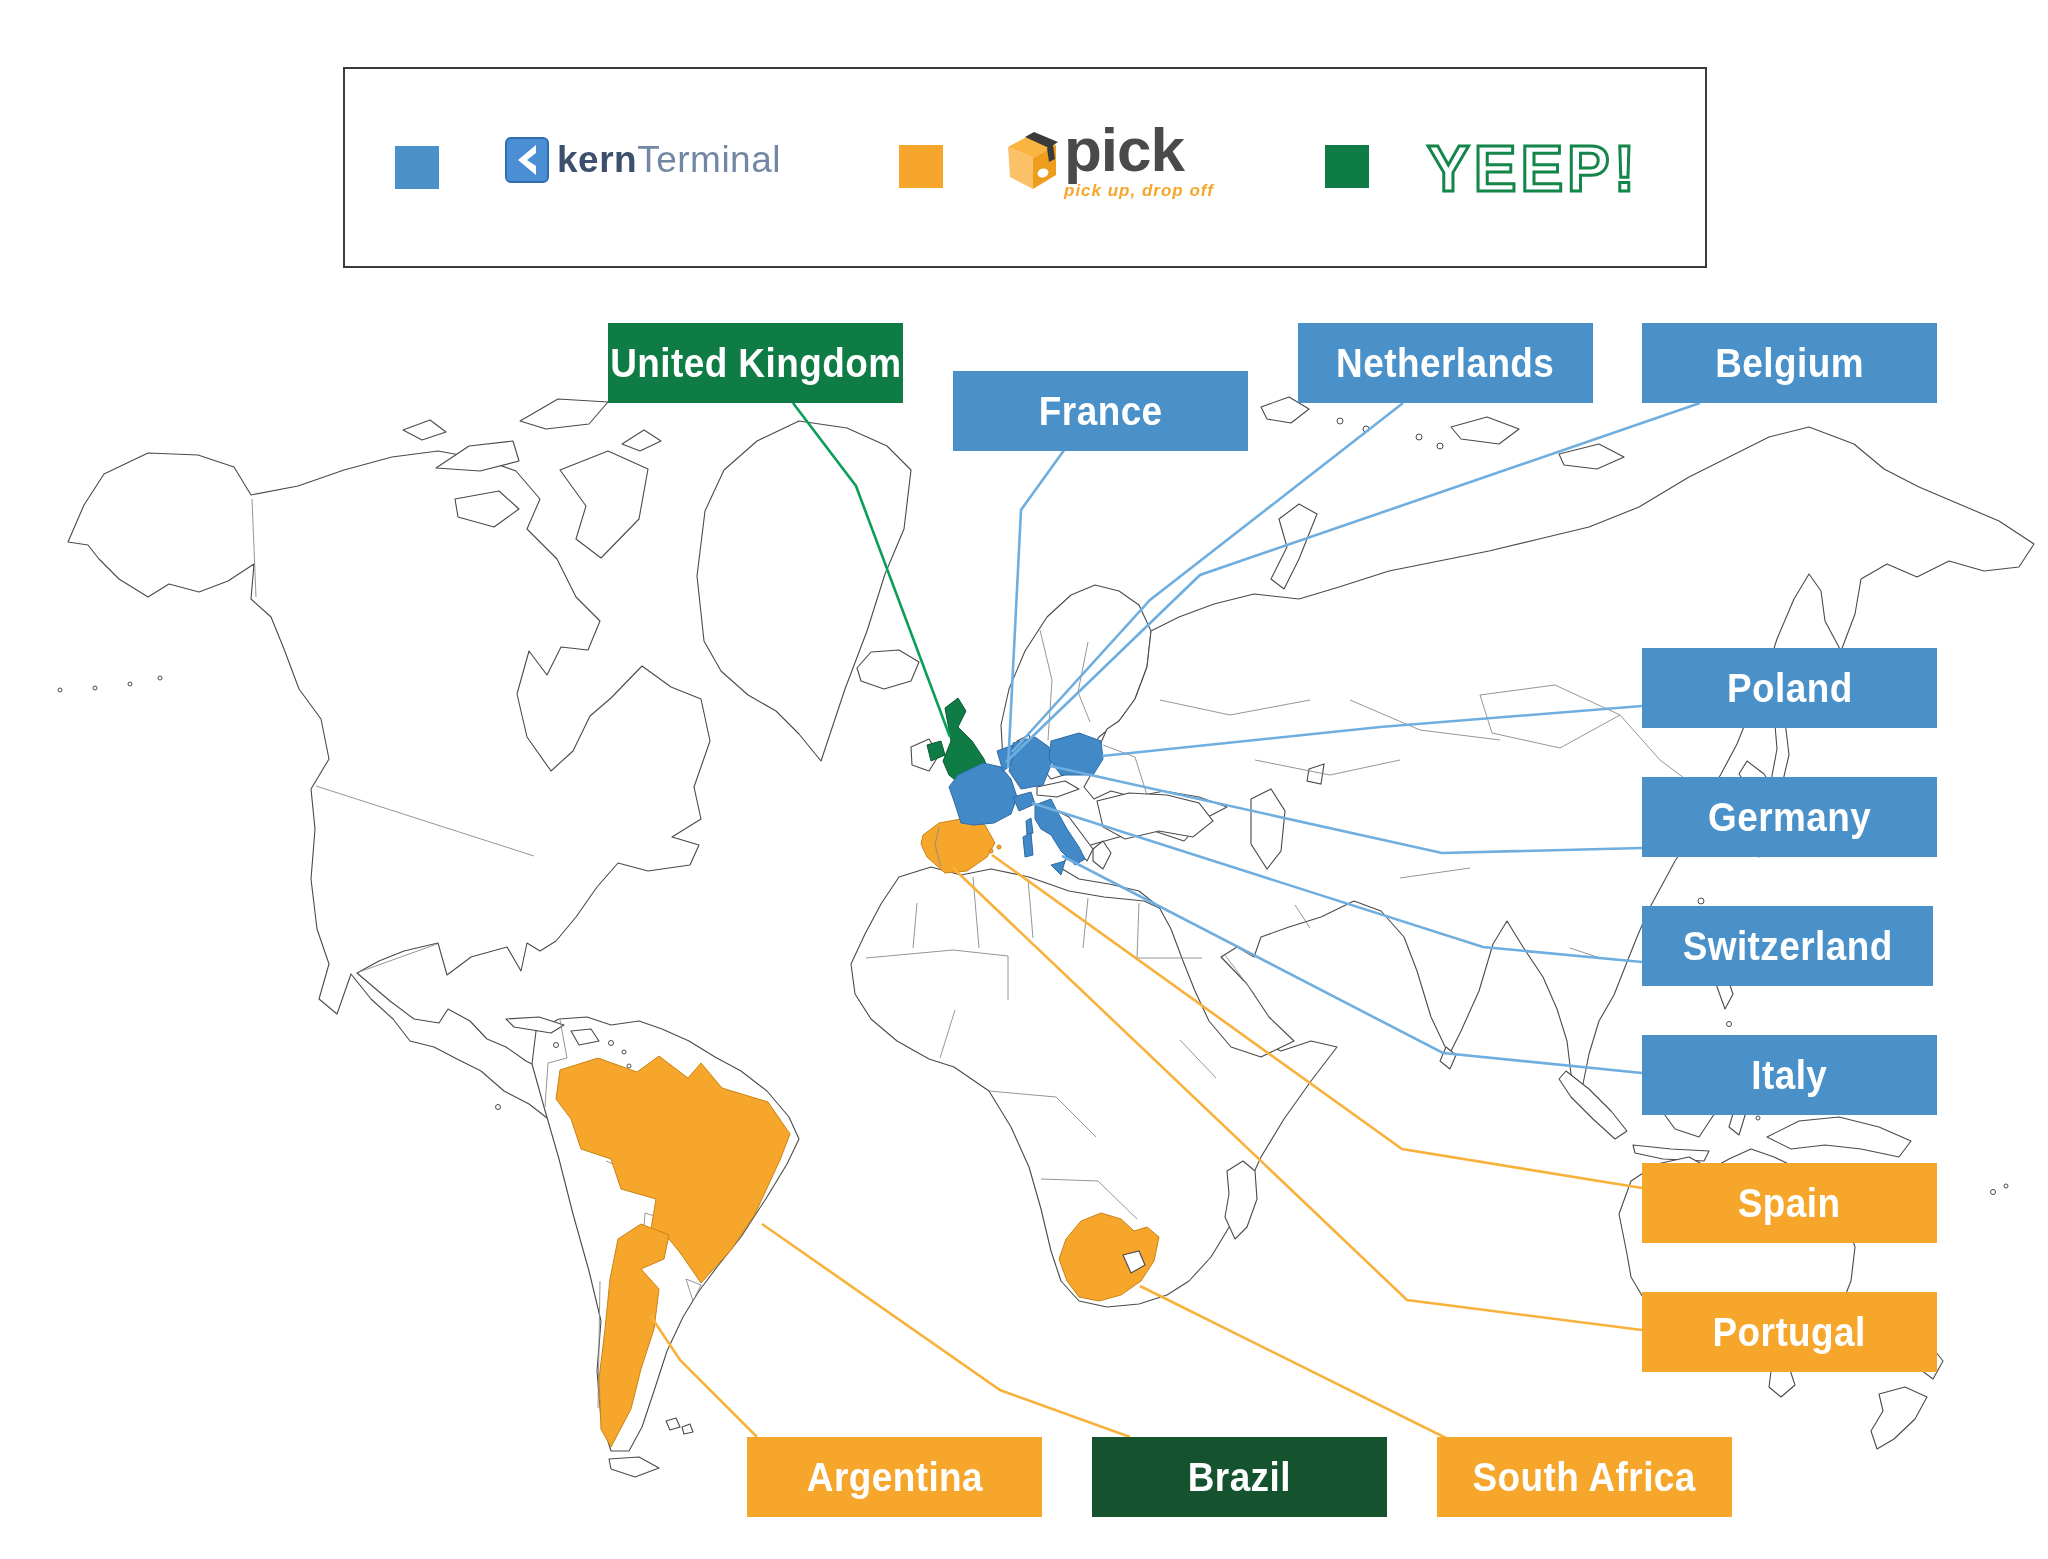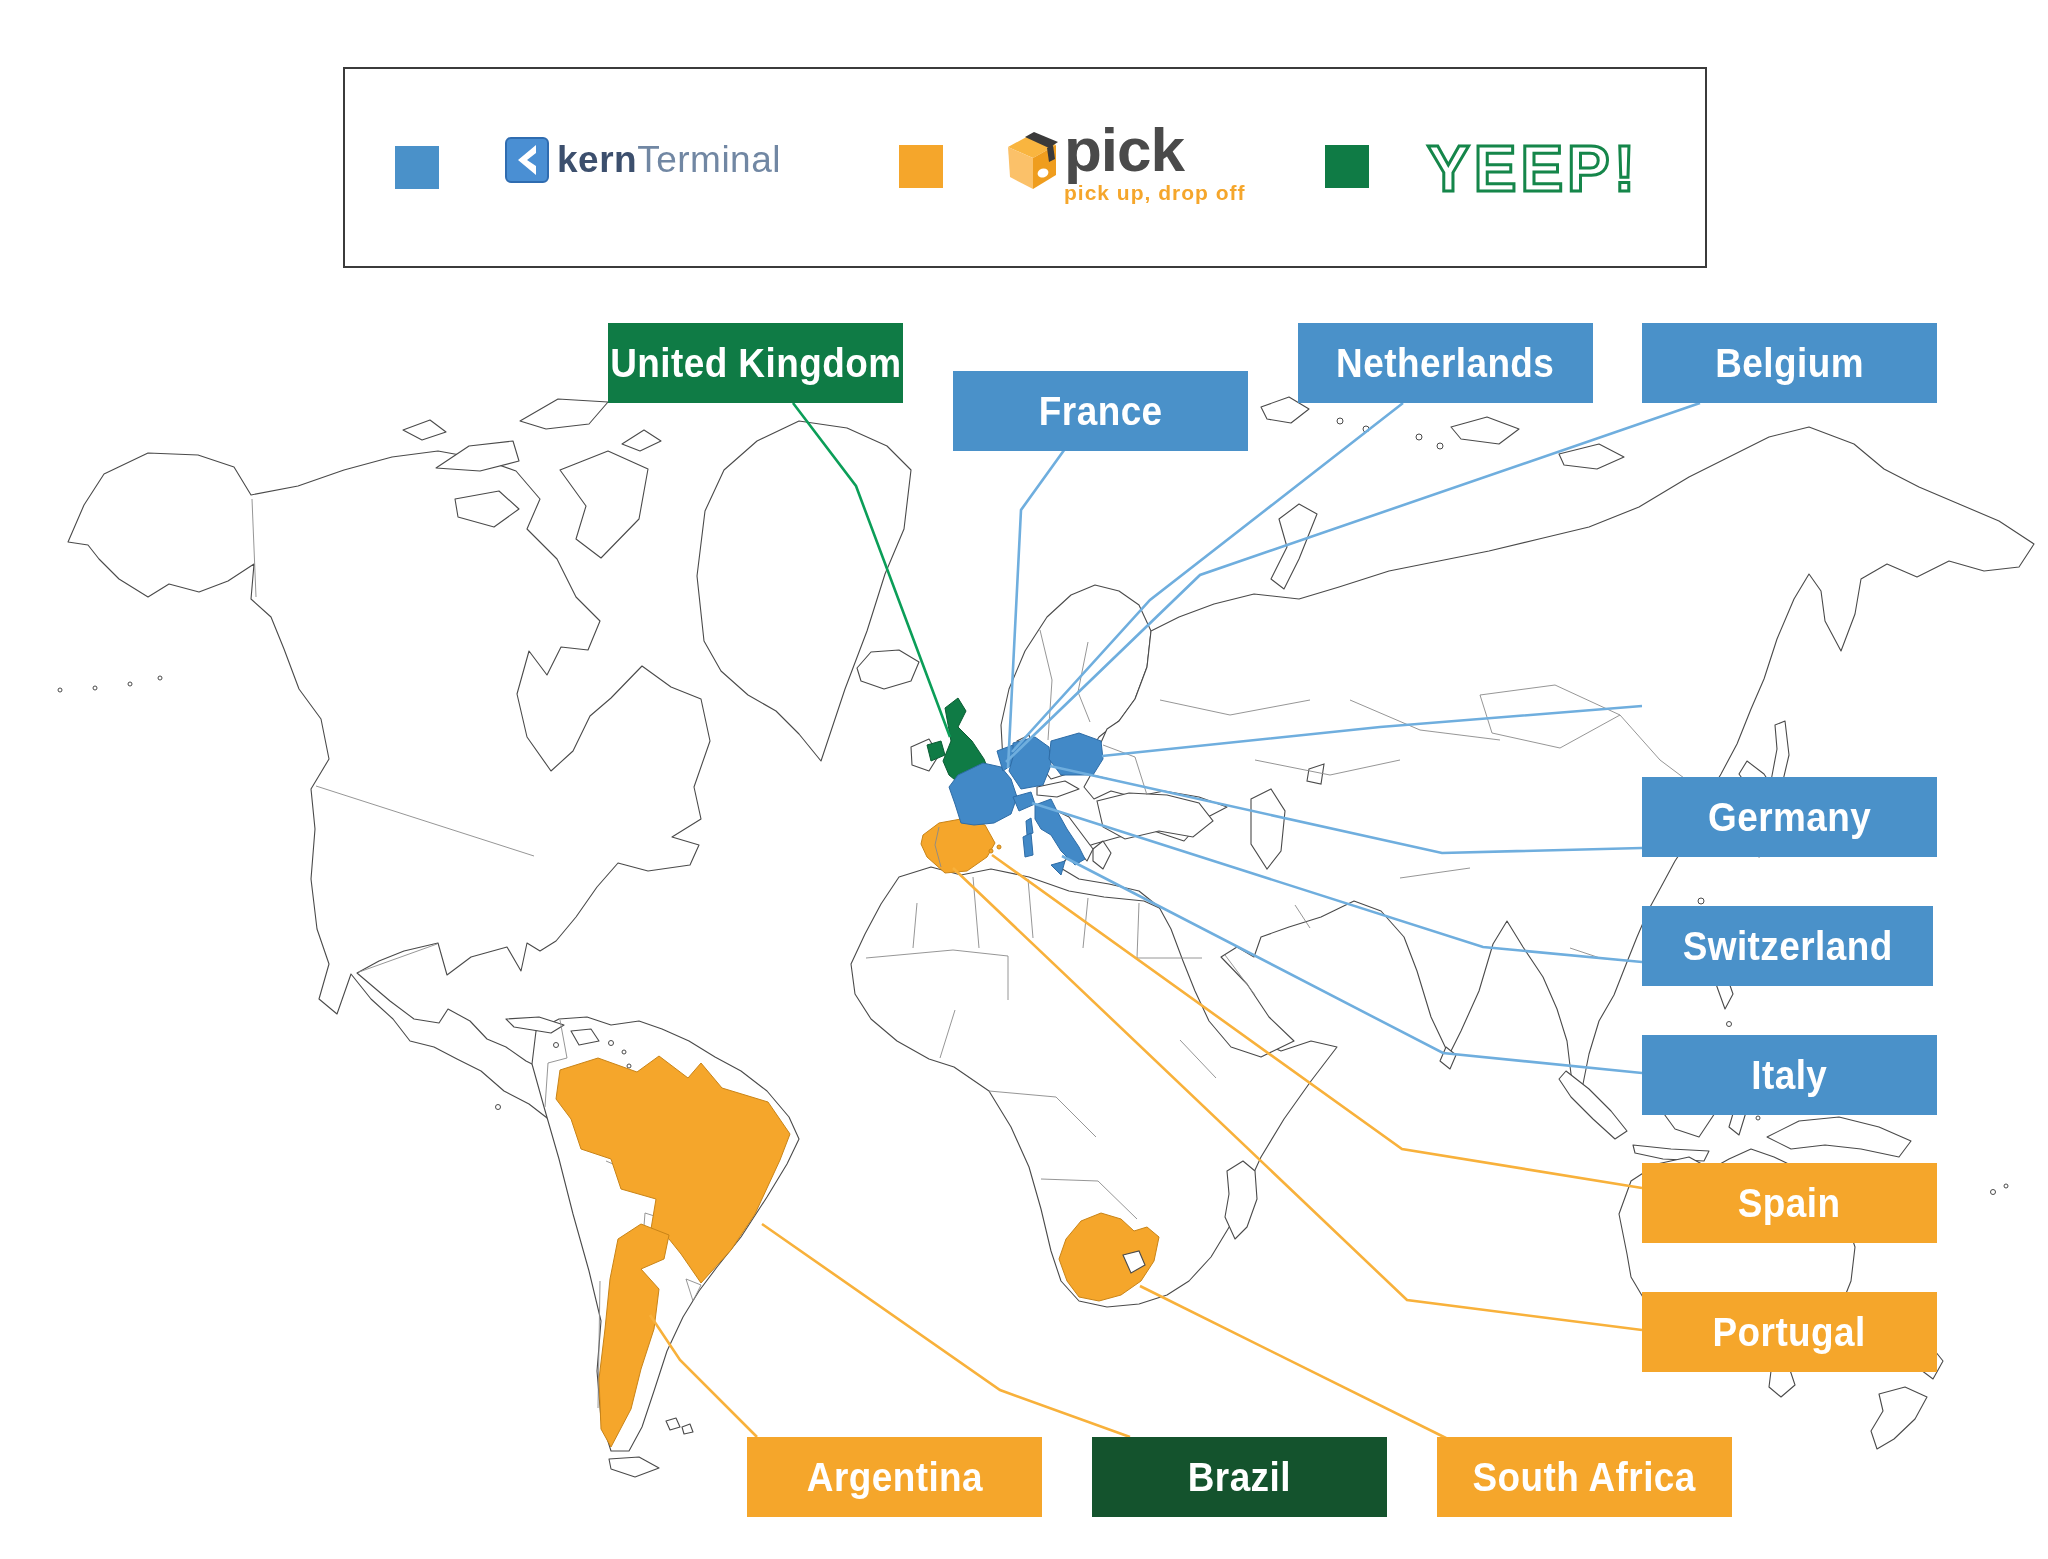--- a/index.html
+++ b/index.html
@@ -17,21 +17,21 @@
   .legend{position:absolute;left:343px;top:67px;width:1364px;height:201px;background:#fff;
           border:2.5px solid var(--legend-border,#3b3b3b);box-sizing:border-box;z-index:4;}
   .swatch{position:absolute;width:44px;height:43px;display:inline-block;}
   .kern-logo{position:absolute;left:160px;top:68px;display:flex;align-items:center;gap:8px;}
   .kern-text{font-size:37px;letter-spacing:.5px;}
   .kern-bold{font-weight:700;color:var(--kern-dark,#3c4f6d);}
   .kern-light{font-weight:400;color:var(--kern-light,#7187a3);}
   .pudo-logo{position:absolute;left:655px;top:52px;display:flex;align-items:flex-start;}
   .pudo-word{font-size:62px;font-weight:700;color:var(--pudo-text,#4a4a4a);line-height:58px;
              letter-spacing:-1px;}
-  .pudo-tag{font-size:21px;font-weight:700;color:var(--orange,#f5a62b);
+  .pudo-tag{font-size:17px;font-style:italic;font-weight:700;color:var(--orange,#f5a62b);
             margin-top:2px;text-align:right;letter-spacing:1px;}
   .yeep-logo{position:absolute;left:1076px;top:60px;}
   
   .country-label{position:absolute;display:flex;align-items:center;justify-content:center;
                  z-index:3;}
   .country-label span{color:#fff;font-weight:700;font-size:41px;letter-spacing:.5px;
                       transform:scaleX(.9);white-space:nowrap;}
   #labels{position:absolute;left:0;top:0;width:100%;height:100%;z-index:3;pointer-events:none;}
 </style>
 </head>
@@ -214,20 +214,23 @@
       </div>
       <div class="country-label" style="left: 953px; top: 323px; width: 295px; height: 80px; background: rgb(74, 145, 201); margin-top: 48px;">
         <span>France</span>
       </div>
       <div class="country-label" style="left: 1298px; top: 323px; width: 295px; height: 80px; background: rgb(74, 145, 201);">
         <span>Netherlands</span>
       </div>
       <div class="country-label" style="left: 1642px; top: 323px; width: 295px; height: 80px; background: rgb(74, 145, 201);">
         <span>Belgium</span>
       </div>
+      <div class="country-label" style="left: 1642px; top: 648px; width: 295px; height: 80px; background: rgb(74, 145, 201);">
+        <span>Poland</span>
+      </div>
       <div class="country-label" style="left: 1642px; top: 777px; width: 295px; height: 80px; background: rgb(74, 145, 201);">
         <span>Germany</span>
       </div>
       <div class="country-label" style="left: 1642px; top: 906px; width: 291px; height: 80px; background: rgb(74, 145, 201);">
         <span>Switzerland</span>
       </div>
       <div class="country-label" style="left: 1642px; top: 1035px; width: 295px; height: 80px; background: rgb(74, 145, 201);">
         <span>Italy</span>
       </div>
       <div class="country-label" style="left: 1642px; top: 1163px; width: 295px; height: 80px; background: rgb(245, 166, 43);">

